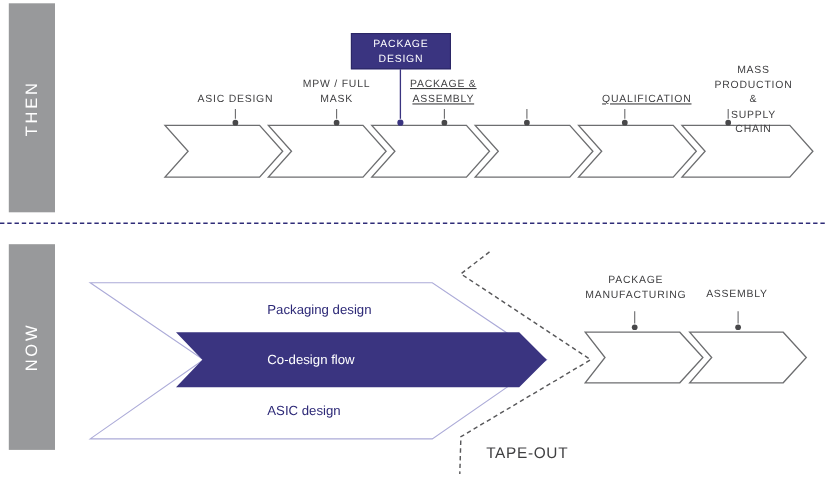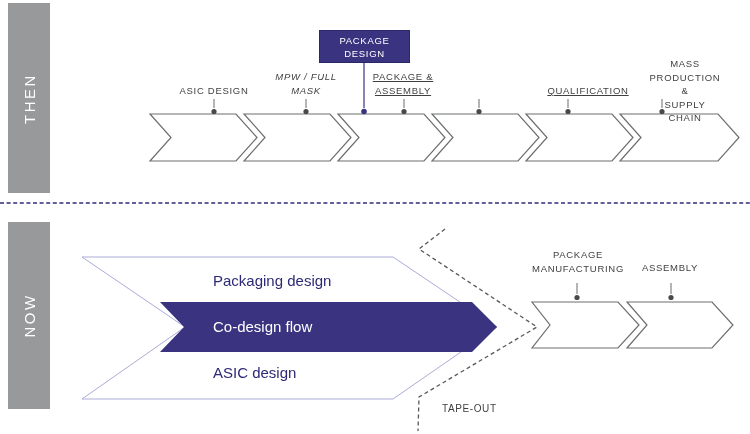--- a/index.html
+++ b/index.html
@@ -34,26 +34,26 @@
     line-height:13.5px;text-align:center;white-space:pre-line;z-index:2;
   }
   .callout-box{
     position:absolute;left:319px;top:30px;width:91px;height:33px;
     background:var(--accent_navy);border:1.5px solid var(--accent_navy_dark);
     box-sizing:border-box;display:flex;align-items:center;justify-content:center;
     color:#ffffff;font-size:9.5px;letter-spacing:.7px;line-height:13px;
     text-align:center;white-space:pre-line;z-index:2;
   }
   .flow-label{
-    position:absolute;left:213px;font-size:15px;line-height:16px;
+    position:absolute;left:243px;font-size:12px;line-height:16px;
     color:var(--flow_text_navy);white-space:nowrap;z-index:2;
   }
   .flow-label.on-blue{color:#ffffff;text-align:center;}
   .tapeout-label{
-    position:absolute;left:442px;top:403px;font-size:10px;
+    position:absolute;left:442px;top:403px;font-size:14px;
     letter-spacing:.6px;color:var(--label_text);z-index:2;white-space:nowrap;
   }
 </style>
 </head>
 <body>
 
 <div id="canvas">
 
   <svg id="shapes" width="750" height="434" viewBox="0 0 750 434">
 
@@ -107,21 +107,21 @@
       <circle cx="577" cy="297.5" r="2.6"></circle>
       <circle cx="671" cy="297.5" r="2.6"></circle>
     </g>
   </svg>
 
   <div class="v-bar" id="then-bar">
     <span>THEN</span>
   </div>
 
   <div class="step-label" style="left:214px;top:84px;">ASIC DESIGN</div>
-  <div class="step-label" style="left:306px;top:70px;font-style:italic;">MPW / FULL
+  <div class="step-label" style="left:306px;top:70px;">MPW / FULL
 MASK</div>
   <div class="step-label" style="left:403px;top:70px;text-decoration:underline;">PACKAGE &amp;
 ASSEMBLY</div>
   <div class="step-label" style="left:588px;top:84px;text-decoration:underline;">QUALIFICATION</div>
   <div class="step-label" style="left:662px;top:57px;margin-left:23px;">MASS
 PRODUCTION &amp;
 SUPPLY CHAIN</div>
 
   <div class="callout-box">
     <span>PACKAGE

